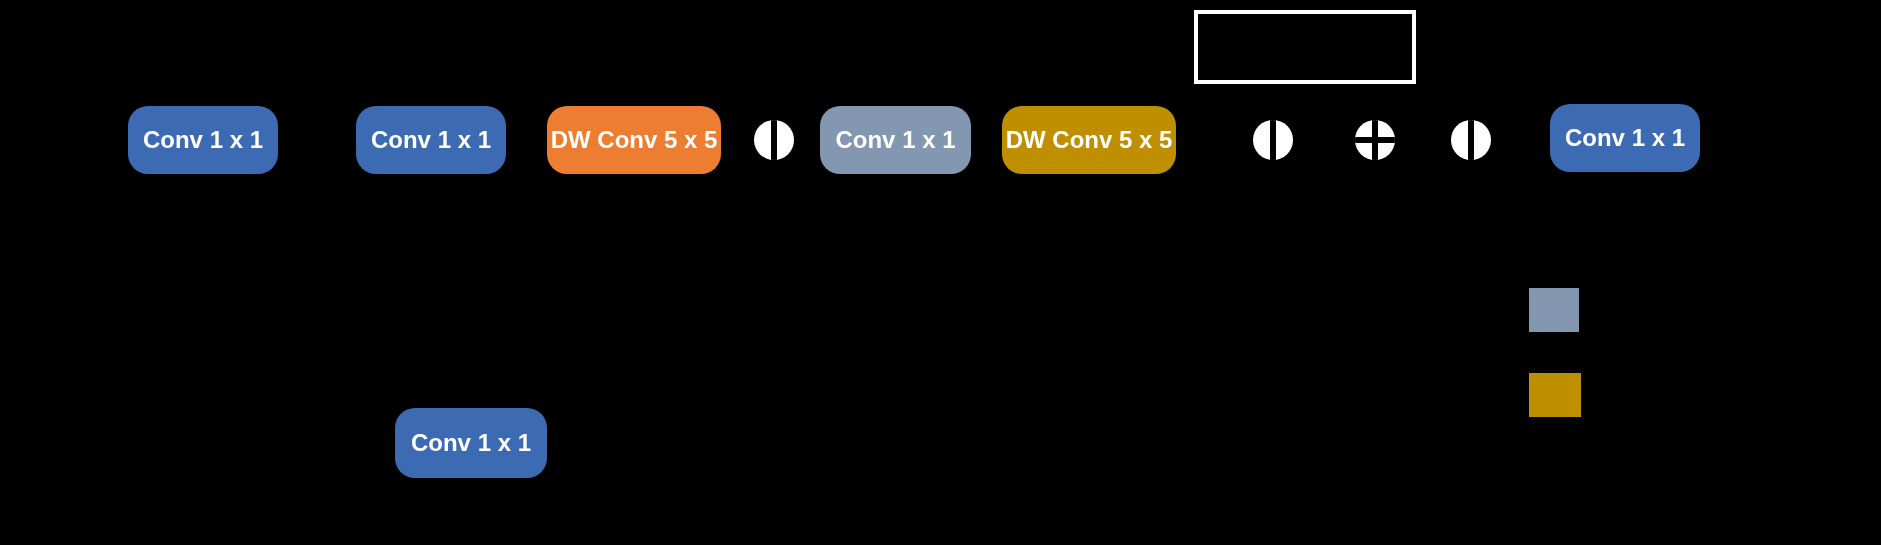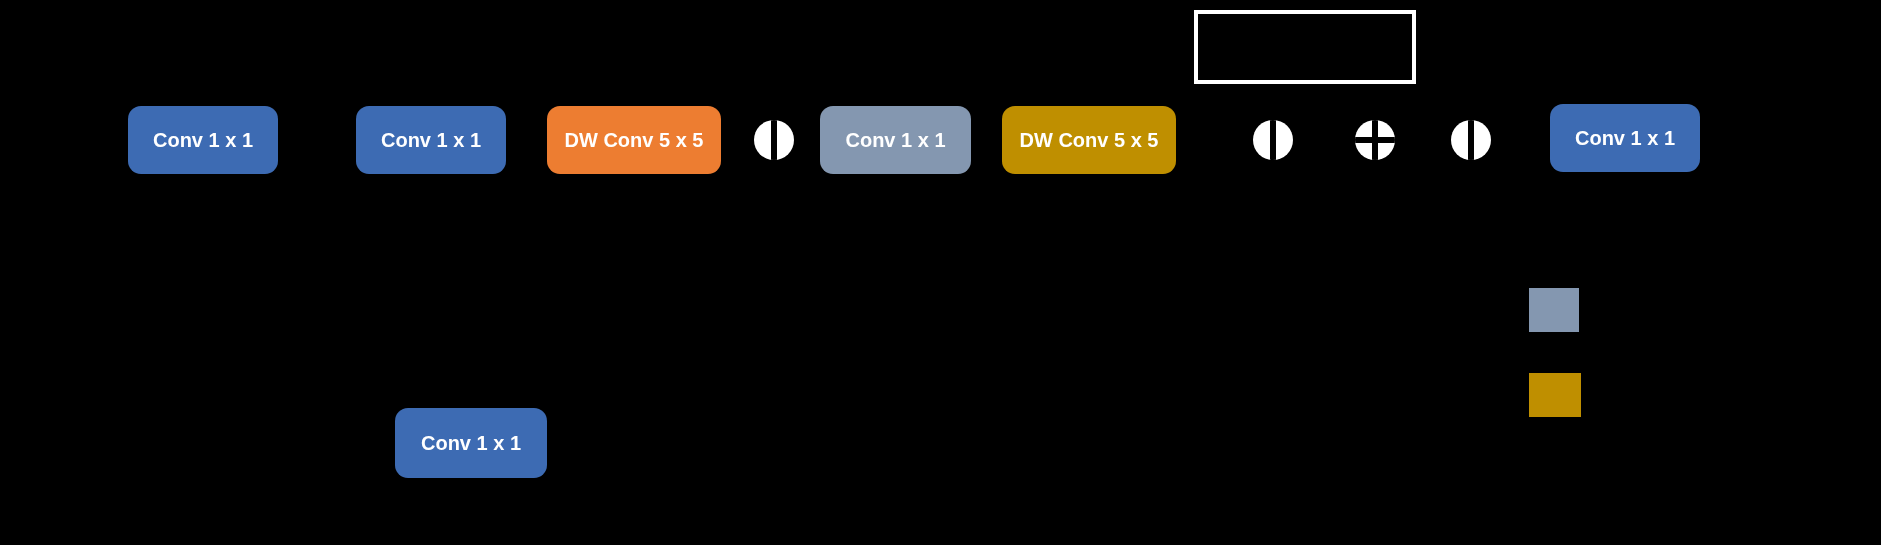--- a/index.html
+++ b/index.html
@@ -25,24 +25,24 @@
     height: 74px;
     border: 4px solid #FFFFFF;
     background: transparent;
     box-sizing: border-box;
   }
 
   
   .node {
     position: absolute;
     height: 68px;
-    border-radius: 13px;
+    border-radius: 20px;
     color: #FFFFFF;
     font-weight: bold;
-    font-size: 20px;
+    font-size: 24px;
     display: flex;
     align-items: center;
     justify-content: center;
     text-align: right;
     white-space: nowrap;
   }
   #box-0 { left: 128px;  top: 106px; width: 150px; }
   #box-1 { left: 356px;  top: 106px; width: 150px; }
   #box-2 { left: 547px;  top: 106px; width: 174px; }
   #box-3 { left: 820px;  top: 106px; width: 151px; }

